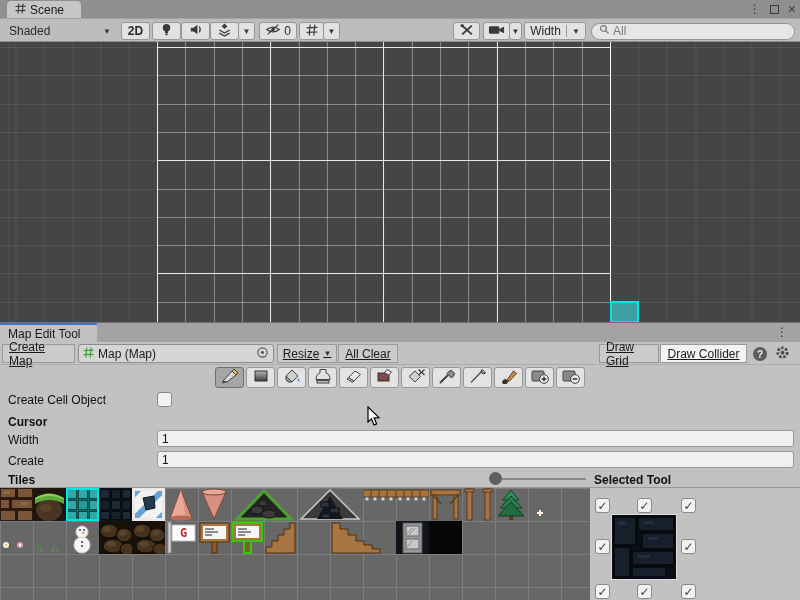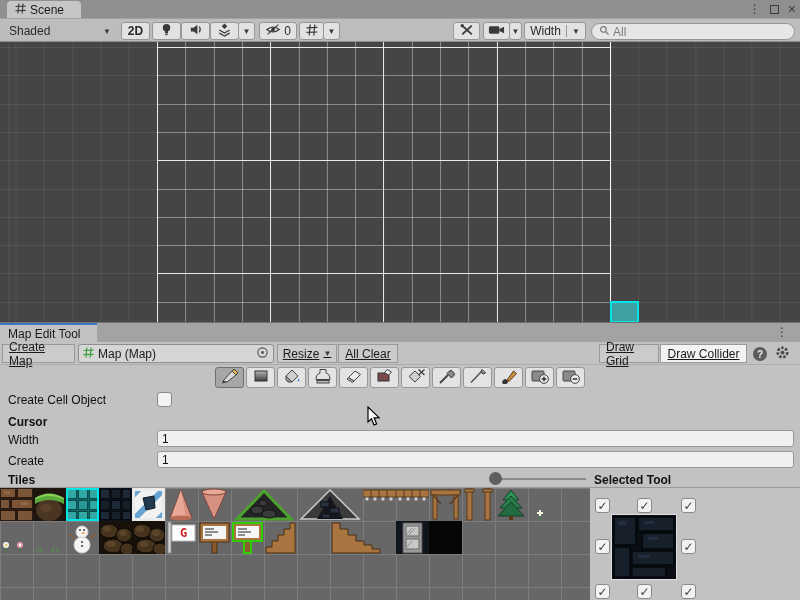--- a/index.html
+++ b/index.html
@@ -169,21 +169,21 @@
           </svg></span>
     </div>
     <div class="tb" style="left:509px;width:13px;">
         <span class="caret">▼</span>
       </div>
     <div class="tb" style="left:524px;width:62px;gap:5px;">
       <span>Width</span>
       <span style="width:1px;height:12px;background:#9a9a9a;"></span>
       <span class="caret">▼</span>
     </div>
-    <div class="searchbox" style="left:591px;width:204px;align-items:flex-end;">
+    <div class="searchbox" style="left:591px;width:204px;">
       <span><svg viewBox="0 0 12 12" width="11" height="11">
             <circle cx="4.8" cy="4.8" r="3.1" fill="none" stroke="#777" stroke-width="1.3"></circle>
             <line x1="7.3" y1="7.3" x2="10.4" y2="10.4" stroke="#777" stroke-width="1.3"></line>
           </svg></span>
       <span>All</span>
     </div>
   </div>
 
   <div class="abs viewport">
     <div class="vp-grid"></div>

